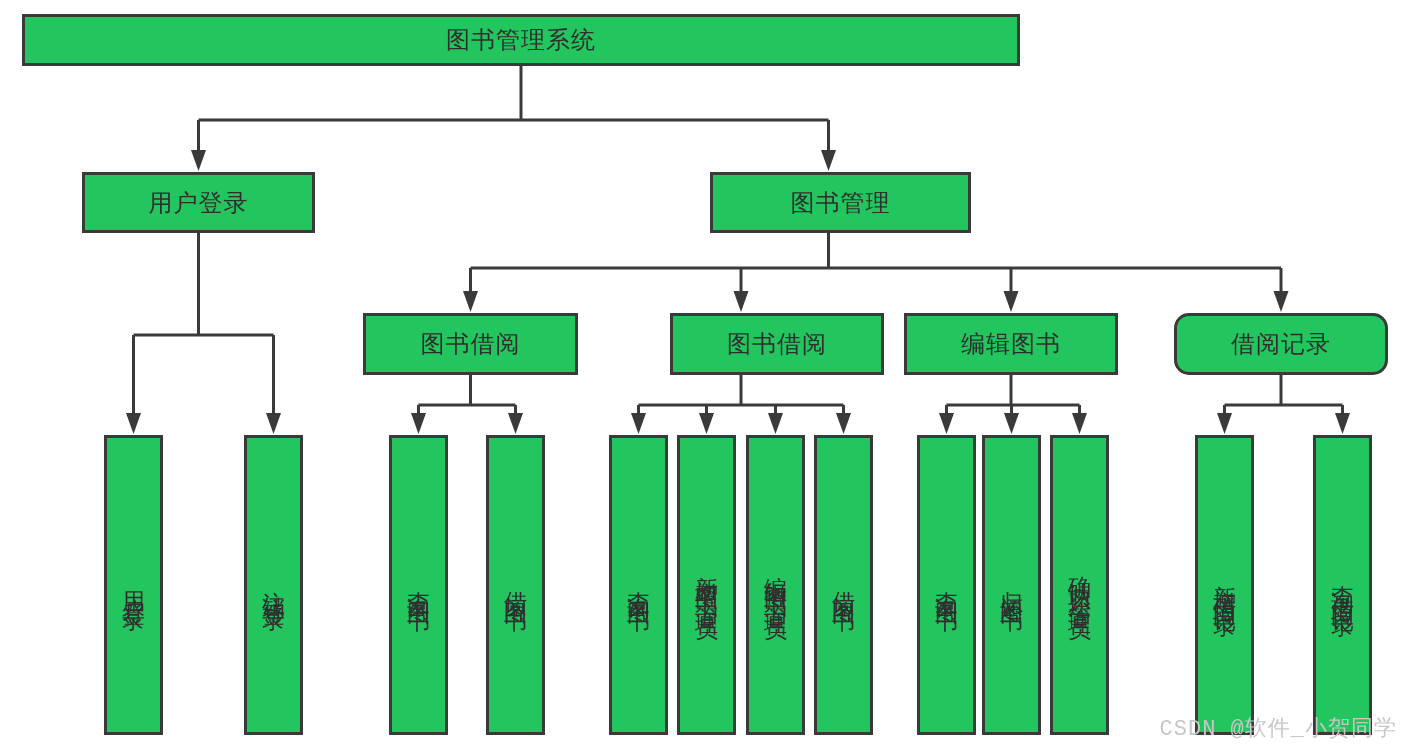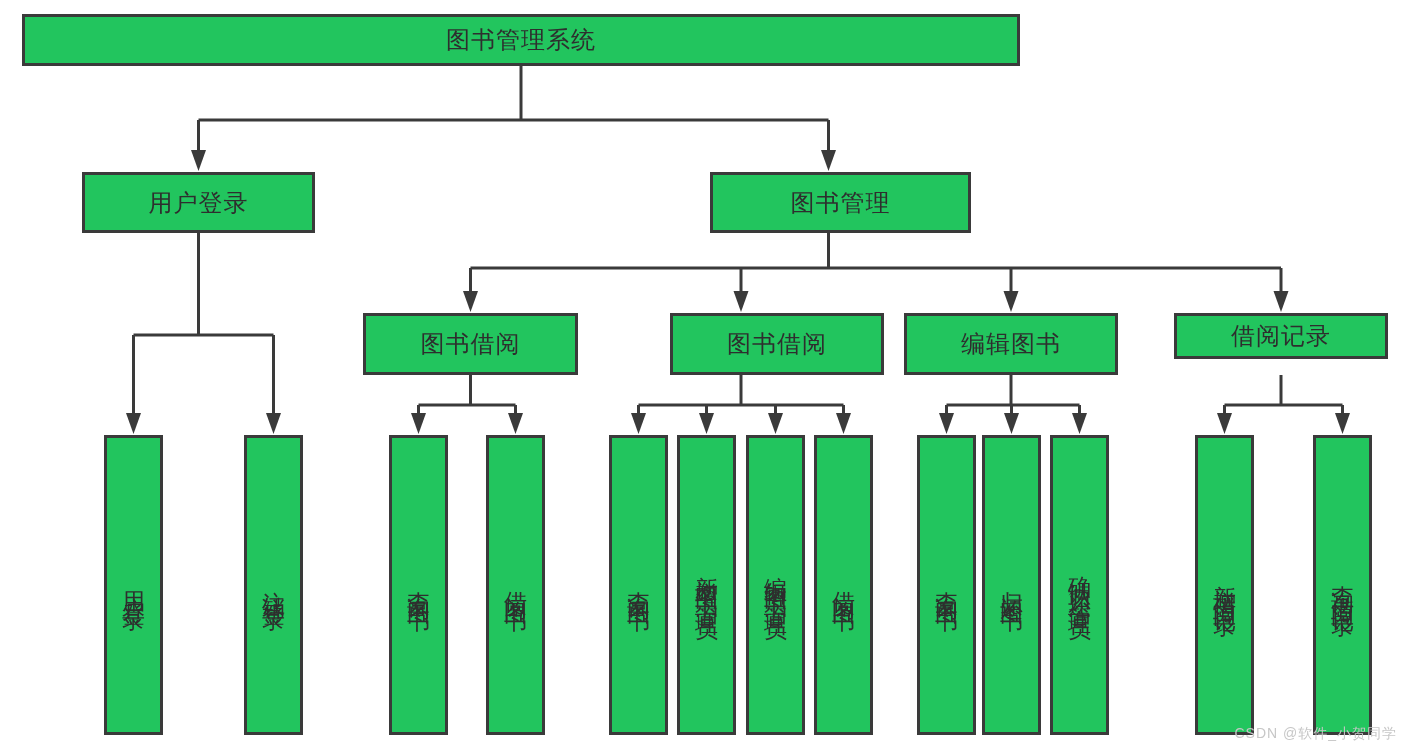--- a/index.html
+++ b/index.html
@@ -35,23 +35,24 @@
     letter-spacing:6px;
     line-height:1;
     color:#2e2e2e;
     white-space:nowrap;
   }
   .watermark{
     position:absolute;
     right:8px;
     bottom:4px;
     z-index:5;
-    font-size:14px;
+    font-size:22px;
     color:#c7c7c7;
     letter-spacing:1px;
+    font-family:Liberation Mono, monospace;
   }
 </style>
 </head>
 <body>
 
 <div class="canvas">
 
   <svg class="connectors" width="1405" height="747" viewBox="0 0 1405 747">
     <g stroke="#3a3a3a" stroke-width="3" fill="none">
 
@@ -119,21 +120,21 @@
   </svg>
 
   <div class="box" style="left:22px;top:14px;width:998px;height:52px;">图书管理系统</div>
 
   <div class="box" style="left:82px;top:172px;width:233px;height:61px;">用户登录</div>
   <div class="box" style="left:710px;top:172px;width:261px;height:61px;">图书管理</div>
 
   <div class="box" style="left:363px;top:313px;width:215px;height:62px;">图书借阅</div>
   <div class="box" style="left:634px;top:313px;width:214px;height:62px;margin-left:36px;">图书借阅</div>
   <div class="box" style="left:904px;top:313px;width:214px;height:62px;">编辑图书</div>
-  <div class="box" style="left:1174px;top:313px;width:214px;height:46px;">借阅记录</div>
+  <div class="box" style="left:1174px;top:313px;width:214px;height:62px;border-radius:15px;">借阅记录</div>
 
   <div class="box leaf" style="left:104px;">
     <span class="vtext">用户登录</span>
   </div>
   <div class="box leaf" style="left:244px;">
     <span class="vtext">注销登录</span>
   </div>
 
   <div class="box leaf" style="left:389px;">
     <span class="vtext">查询图书</span>

